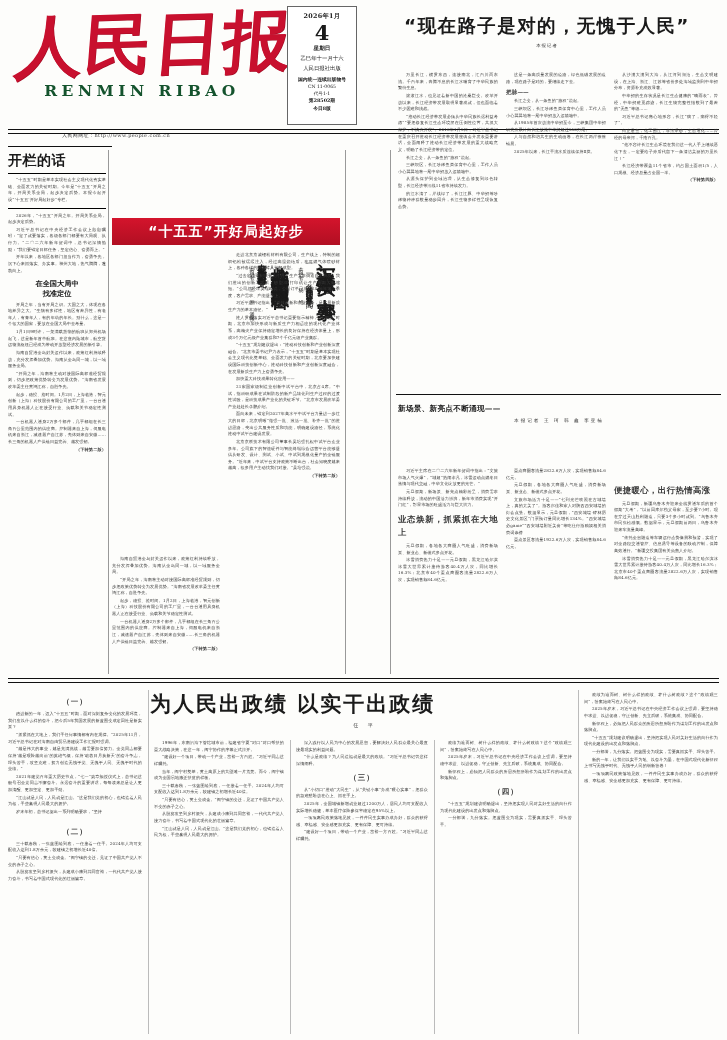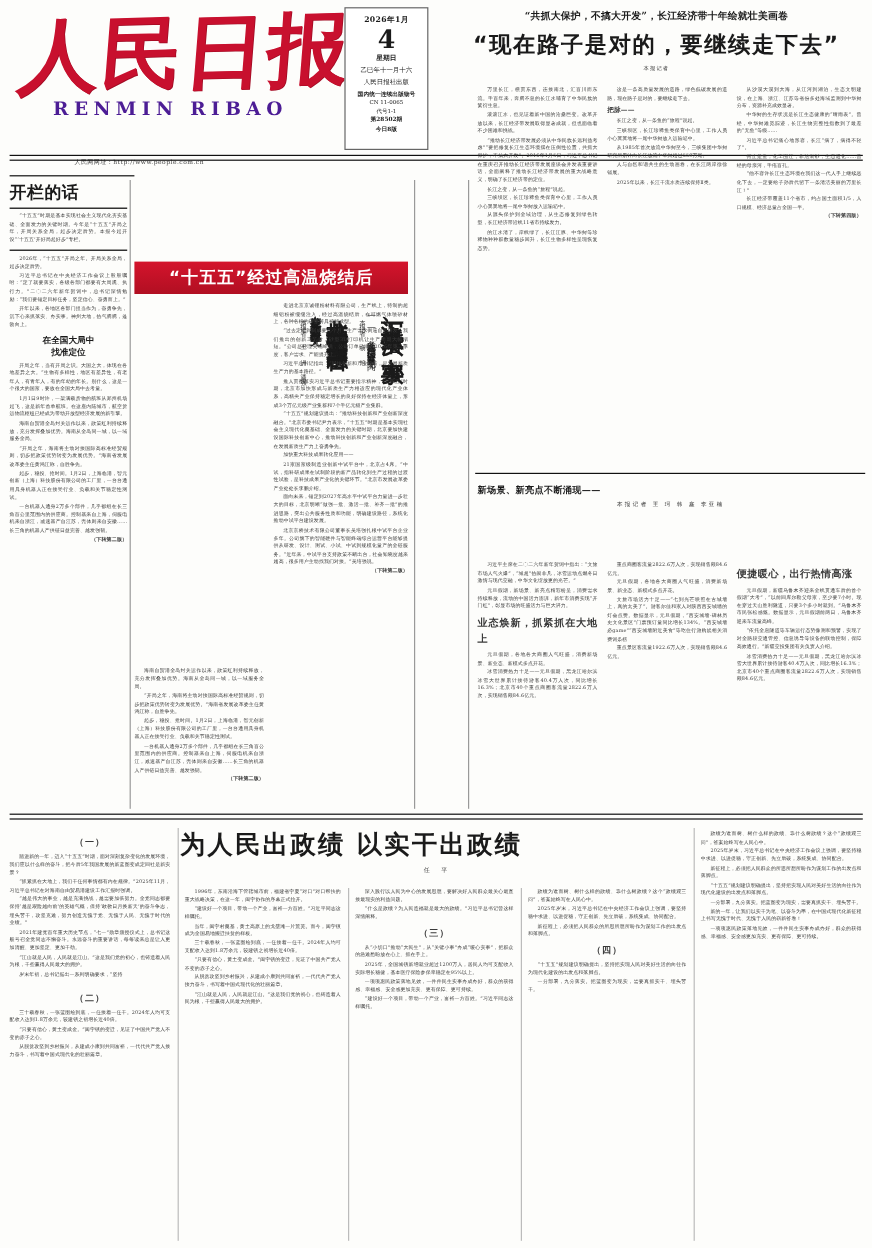--- a/index.html
+++ b/index.html
@@ -29,21 +29,21 @@
     font-family:"DejaVu Serif", serif;
     font-size:67px; font-weight:bold; color:#c8102e;
     letter-spacing:2px; line-height:1;
     transform:skewX(-6deg) rotate(-1.5deg);
     text-shadow:0.5px 0.5px 0 #a00c24;
     margin-top:6px; margin-left:2px;
     white-space:nowrap;
   }
   .logo-en {
     font-family:"DejaVu Serif", serif;
-    font-size:15.5px; font-weight:bold; color:#4c1d95;
+    font-size:15.5px; font-weight:bold; color:#14532d;
     letter-spacing:4.5px; text-align:center;
     margin-top:4px; margin-left:-6px;
   }
   .site-line {
     position:absolute; left:62px; top:132px;
     font-size:5px; color:#444; letter-spacing:0.4px;
     white-space:nowrap;
   }
   .datebox {
     position:absolute; left:287px; top:6px;
@@ -145,22 +145,21 @@
       <div class="dl3">乙巳年十一月十六</div>
       <div class="dl4">人民日报社出版</div>
       <div class="dsmb">国内统一连续出版物号</div>
       <div class="dsm">CN 11-0065</div>
       <div class="dsm">代号1-1</div>
       <div class="dsmb">第28502期</div>
       <div class="dsmb">今日8版</div>
     </div>
 
     <div class="lead-top">
-      <div class="lead-kicker">“共抓大保护，不搞大开发”，长江经济带十年绘就壮美画卷</div>
-      <div class="lead-main">“现在路子是对的，要继续走下去”</div>
+      <div class="lead-main">“现在路子是对的，无愧于人民”</div>
       <div class="lead-byline">本报记者</div>
     </div>
   </div>
 
   <div class="sep-thick" style="top:129px;"></div>
   <div class="sep-thin" style="top:133px;"></div>
   <div class="sep-thick" style="top:146px; left:8px; width:104px;"></div>
 
   <div style="position:absolute;left:108px;top:150px;height:524px;border-left:0.6px solid #999;"></div>
   <div style="position:absolute;left:345px;top:150px;height:524px;border-left:0.6px solid #999;"></div>
@@ -181,21 +180,21 @@
       <p>开局之年，当有开局之识。大国之大，体现在各地差异之大。“生物有多样性，地区有差异性，有老年人，有青年人，有的年幼的年长。别什么，这是一个很大的国家，要放在全国大局中去考量。</p>
       <p>1月1日9时许，一架满载货物的航班从郑州机场起飞，这是新年首单航班。在这座内陆城市，航空货运物流枢纽已经成为带动开放型经济发展的新引擎。</p>
       <p>海南自贸港全岛封关运作以来，政策红利持续释放，充分发挥叠加优势。海南从全岛同一城，以一域服务全局。</p>
       <p>“开局之年，海南将主动对接国际高标准经贸规则，切步把政策优势转变为发展优势。”海南省发展改革委主任黄鸿江称，自胜争先。</p>
       <p>起步，稳投、抢时间。1月2日，上海临港，智元创新（上海）科技股份有限公司的工厂里，一台台通用具身机器人正在接受行业、负载和关节稳定性测试。</p>
       <p>一台机器人通身2万多个部件，几乎都组在长三角百公里范围内的供应商。控制器来自上海，伺服电机来自浙江，减速器产自江苏，壳体则来自安徽……长三角的机器人产供链日益完善、越发强韧。</p>
       <p class="jiezhuan">（下转第二版）</p>
     </div>
   </div>
 
-  <div class="redbanner">“十五五”经过高温烧结后</div>
+  <div class="redbanner">“十五五”开好局起好步</div>
 
   <div class="vhead-wrap">
     <div class="vhead vh-main-a">沉下心来抓落实、办实事</div>
     <div class="vhead vh-sub-a">——各地区各部门推动经济社会发展开年见闻</div>
     <div class="vhead vh-byline" style="padding-top:10px;">本报记者 杨 旭</div>
     <div style="width:6px;"></div>
     <div class="vhead vh-main-b">北京推动科技创新和产业创新深度融合</div>
     <div class="vhead vh-sub-b">在发展新质生产力上奋勇争先</div>
     <div class="vhead vh-byline" style="padding-top:10px;">本报记者 王 洲 潘俊强</div>
   </div>
@@ -266,21 +265,21 @@
     <p>冰雪消费热力十足——元旦假期，黑龙江哈尔滨冰雪大世界累计接待游客40.4万人次，同比增长16.3%；北京市40个重点商圈客流量2822.6万人次，实现销售额84.6亿元。</p>
   </div>
 
   <div class="col body-text" style="left:506px; top:468px; width:100px;">
     <p>重点商圈客流量2822.6万人次，实现销售额84.6亿元。</p>
     <p>元旦假期，各地各大商圈人气旺盛，消费新场景、新业态、新模式多点开花。</p>
     <p>文旅市场活力十足——“七到光芒映照在古城墙上，真的太美了”。游客尔佳和家人对陕西西安城墙的灯会点赞。数据显示，元旦假期，“西安城墙·碑林历史文化景区”门票预订量同比增长134%。“西安城墙必game”“西安城墙附近美食”等吃住行游购娱相关消费词条榜</p>
     <p>重点景区客流量1922.6万人次，实现销售额84.6亿元。</p>
   </div>
 
-  <div class="col body-text" style="left:614px; top:468px; width:104px;">
+  <div class="col body-text" style="left:614px; top:480px; width:104px;">
     <div class="subhead">便捷暖心，出行热情高涨</div>
     <p>元旦假期，新疆乌鲁木齐迎来全线贯通车后的首个假期“大考”，“以前回库尔勒父母家，至少要7小时。现在穿过天山胜利隧道，只要3个多小时就到。”乌鲁木齐市民张松感慨。数据显示，元旦假期前两日，乌鲁木齐迎来车流量高峰。</p>
     <p>“依托全息隧道等车辆运行态势像测和预警，实现了对全路段交通管控、信息诱导等设备的联动控制，保障高效通行。”新疆交投集团有关负责人介绍。</p>
     <p>冰雪消费热力十足——元旦假期，黑龙江哈尔滨冰雪大世界累计接待游客40.4万人次，同比增长16.3%；北京市40个重点商圈客流量2822.6万人次，实现销售额84.6亿元。</p>
   </div>
 
   <div class="sep-thick" style="top:678px;"></div>
   <div class="sep-thin" style="top:682px;"></div>
 
   <div class="bottom-title">为人民出政绩   以实干出政绩</div>

